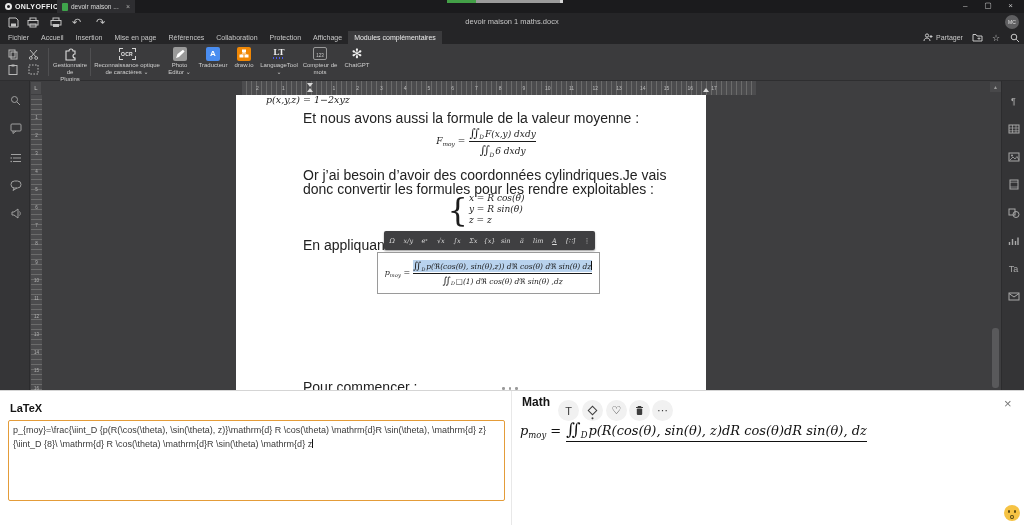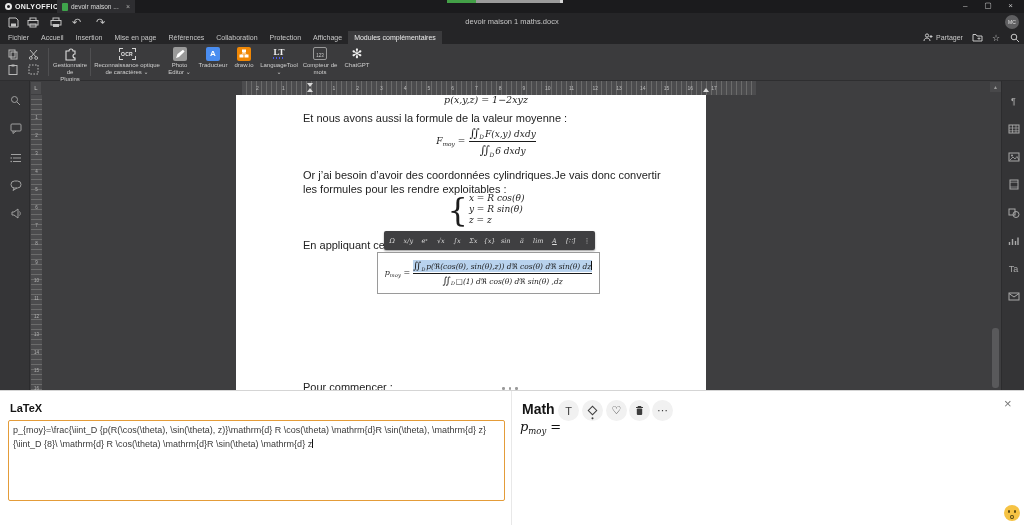--- a/index.html
+++ b/index.html
@@ -88,23 +88,23 @@
   .ind-right{position:absolute;left:461px;top:7px;width:0;height:0;border-left:3px solid transparent;border-right:3px solid transparent;border-bottom:4px solid #d8d8d8;}
   .scroll-up{position:absolute;left:990px;top:1px;width:11px;height:10px;background:#48484a;
              color:#9a9a9a;font-size:5px;display:flex;align-items:center;justify-content:center;}
   .scroll-thumb{position:absolute;left:992px;top:247px;width:7px;height:60px;background:#59595b;border-radius:3px;}
   .right-sidebar{position:absolute;left:1001px;top:0;width:23px;height:309px;background:#343436;border-left:1px solid #2c2c2e;}
   .rs-ic{position:absolute;left:5px;width:13px;height:13px;color:#a8a8a8;display:flex;align-items:center;justify-content:center;font-size:9px;}
 
   
   .page{position:absolute;left:236px;top:14px;width:470px;height:295px;background:#fff;overflow:hidden;
         color:#1c1c1c;}
-  .doc-text{position:absolute;font-size:11px;line-height:14px;color:#222;}
+  .doc-text{position:absolute;font-size:14px;line-height:14px;color:#222;}
   .math{font-family:"DejaVu Serif","DejaVu Sans",serif;font-style:italic;}
-  .centered{left:30px;width:440px;text-align:center;}
+  .centered{left:30px;width:440px;text-align:left;}
   .frac{display:inline-flex;flex-direction:column;align-items:center;vertical-align:middle;}
   .frac .fr-line{align-self:stretch;height:1px;background:#1a1a1a;margin:1px 0;}
   .frac .fr-row{white-space:nowrap;}
   .iint{font-style:normal;font-size:1.3em;}
   .isub{font-size:.65em;vertical-align:-0.4em;margin-right:1px;}
   .msub{font-size:.65em;vertical-align:-0.35em;}
   .f1{top:-2px;font-size:9.5px;}
   .para1{left:67px;top:16px;}
   .fmoy{top:31px;font-size:9px;display:flex;align-items:center;justify-content:center;gap:4px;position:absolute;}
   .para2{left:67px;top:73px;width:374px;}
@@ -129,21 +129,21 @@
 
   
   .panel{position:absolute;left:0;top:390px;width:1024px;height:135px;background:#fff;border-top:1px solid #d5d5d5;}
   .handle{position:absolute;left:502px;top:-4px;display:flex;gap:4px;}
   .handle i{width:2.5px;height:2.5px;border-radius:50%;background:#9a9a9a;}
   .latex-label{position:absolute;left:10px;top:11px;font-size:11px;font-weight:bold;color:#141414;}
   .latex-box{position:absolute;left:8px;top:29px;width:497px;height:81px;border:1px solid #e49c39;border-radius:2px;
              padding:3px 4px;font-size:9px;line-height:13.5px;color:#3a3a3a;white-space:pre-wrap;word-wrap:break-word;
              font-family:"Liberation Sans",sans-serif;background:#fff;}
   .pdivider{position:absolute;left:511px;top:0;width:1px;height:135px;background:#e8e8e8;}
-  .math-label{position:absolute;left:522px;top:10px;font-size:14px;font-weight:600;color:#141414;}
+  .math-label{position:absolute;left:522px;top:4px;font-size:12px;font-weight:600;color:#141414;}
   .mbtn{position:absolute;top:9px;width:21px;height:21px;border-radius:50%;background:#f1f1f1;
         display:flex;align-items:center;justify-content:center;color:#3d3d3d;font-size:11px;}
   .mbtn svg{display:block;}
   .fill-glyph{display:inline-block;width:7px;height:7px;border:1.2px solid #3d3d3d;transform:rotate(45deg);position:relative;}
   .fill-glyph::after{content:"";position:absolute;right:-4px;bottom:-4px;width:2px;height:2px;border-radius:50%;background:#3d3d3d;}
   .panel-close{position:absolute;left:1004px;top:6px;font-size:13px;color:#777;line-height:13px;}
   .math-eq{position:absolute;left:520px;top:28px;display:flex;align-items:center;gap:5px;
            font-family:"DejaVu Serif","DejaVu Sans",serif;font-style:italic;font-size:13px;color:#111;}
   .math-eq .frac .fr-line{background:#111;}
   .emoji{position:absolute;left:1004px;top:114px;width:16px;height:16px;border-radius:50%;background:#f6c344;}
@@ -564,20 +564,21 @@
       <svg width="9" height="11" viewBox="0 0 9 11">
           <path d="M1 2.5h7M3 2.5V1.5h3v1" stroke="#3d3d3d" fill="none"></path>
           <rect x="1.8" y="3.5" width="5.4" height="6.5" rx="1" fill="#3d3d3d"></rect>
         </svg>
     </span>
     <span class="mbtn" style="left:652px">⋯</span>
 
     <div class="math-eq">
       <span><span>p</span><span class="msub">moy</span> <span>=</span></span>
       <span class="frac">
+        <span class="fr-row"><span class="iint">∬</span><span class="isub">D</span><span>p(R(cos(θ), sin(θ), z)dR cos(θ)dR sin(θ), dz</span></span>
         <span class="fr-line"></span>
       </span>
     </div>
 
     <span class="panel-close">×</span>
 
     <span class="emoji">
       <i class="eye l"></i>
         <i class="eye r"></i>
         <i class="mouth"></i>

